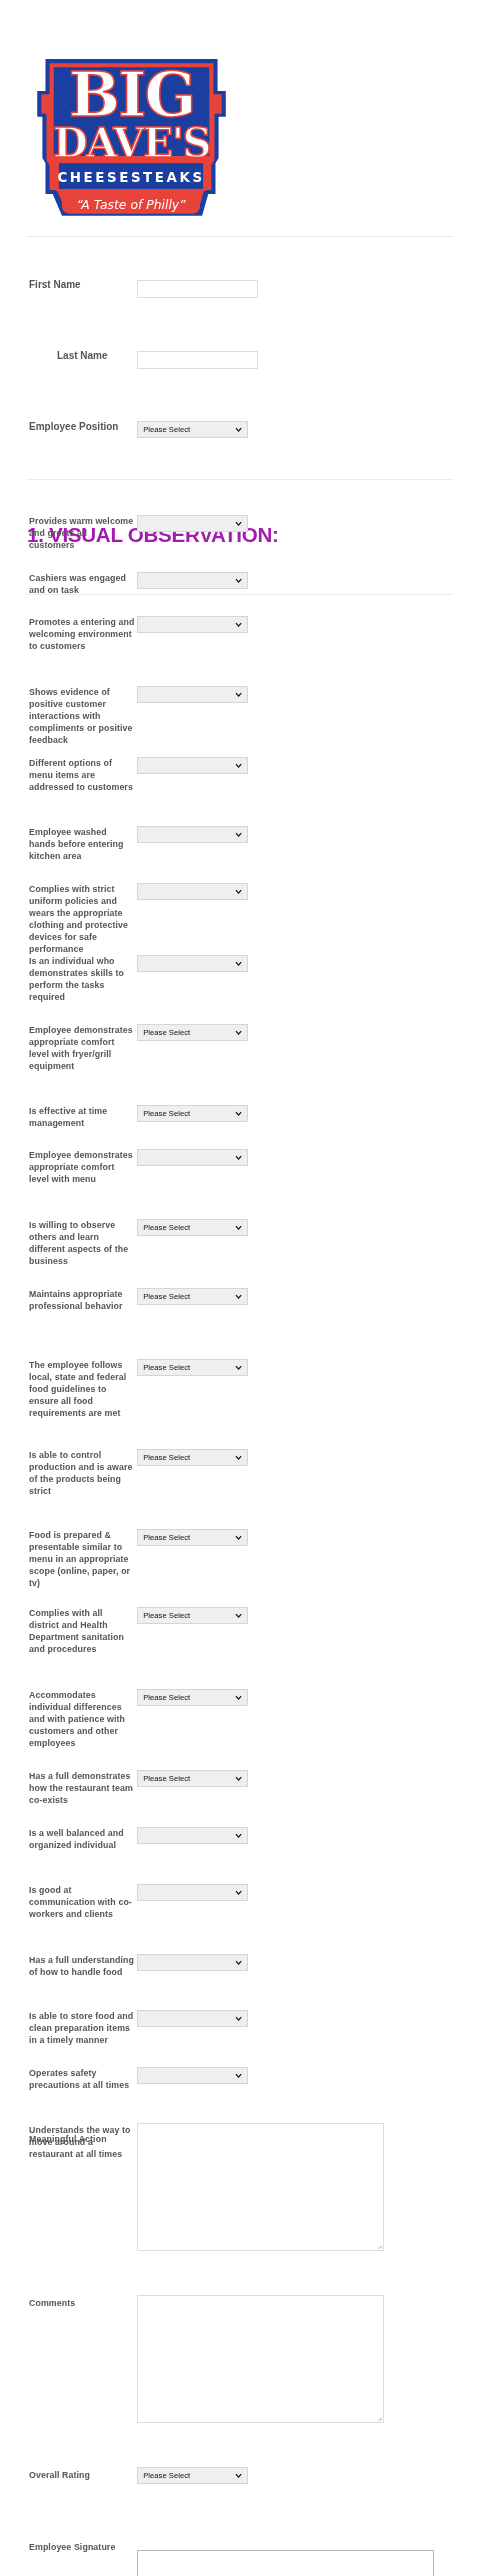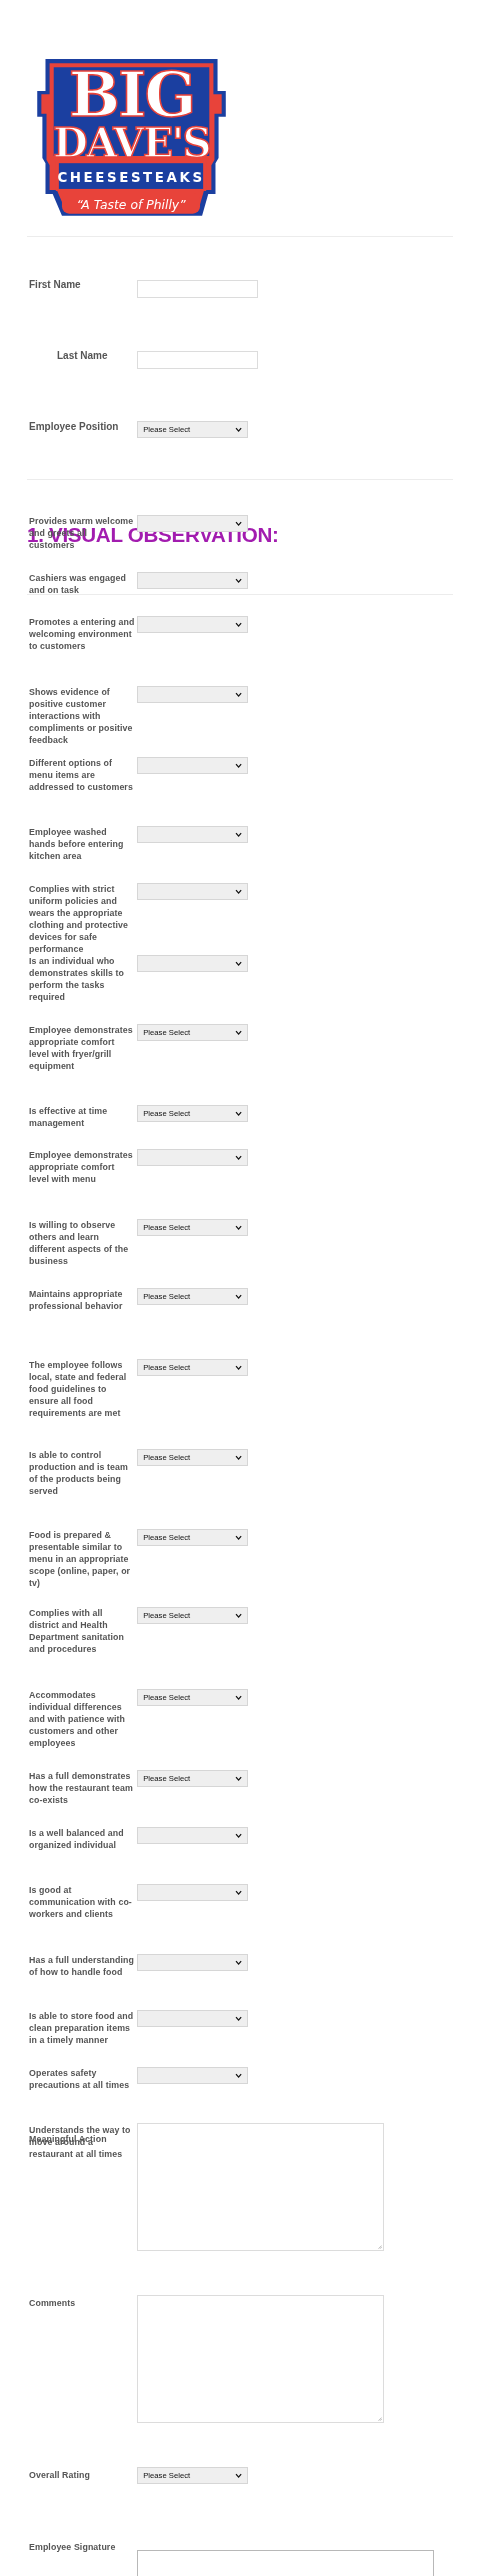--- a/index.html
+++ b/index.html
@@ -198,21 +198,21 @@
       <div class="row" style="top: 1359px;">
         <div class="label q">The employee follows local, state and federal food guidelines to ensure all food requirements are met</div>
         <div class="select">
           <span class="select-text">Please Select</span>
           <svg class="chev" viewBox="0 0 14 14">
             <path d="M2 4 L7 10 L12 4" stroke="#111" stroke-width="2.4" fill="none"></path>
           </svg>
         </div>
       </div>
       <div class="row" style="top: 1449px;">
-        <div class="label q">Is able to control production and is team of the products being served</div>
+        <div class="label q">Is able to control production and is aware of the products being strict</div>
         <div class="select">
           <span class="select-text">Please Select</span>
           <svg class="chev" viewBox="0 0 14 14">
             <path d="M2 4 L7 10 L12 4" stroke="#111" stroke-width="2.4" fill="none"></path>
           </svg>
         </div>
       </div>
       <div class="row" style="top: 1529px;">
         <div class="label q">Food is prepared &amp; presentable similar to menu in an appropriate scope (online, paper, or tv)</div>
         <div class="select">

